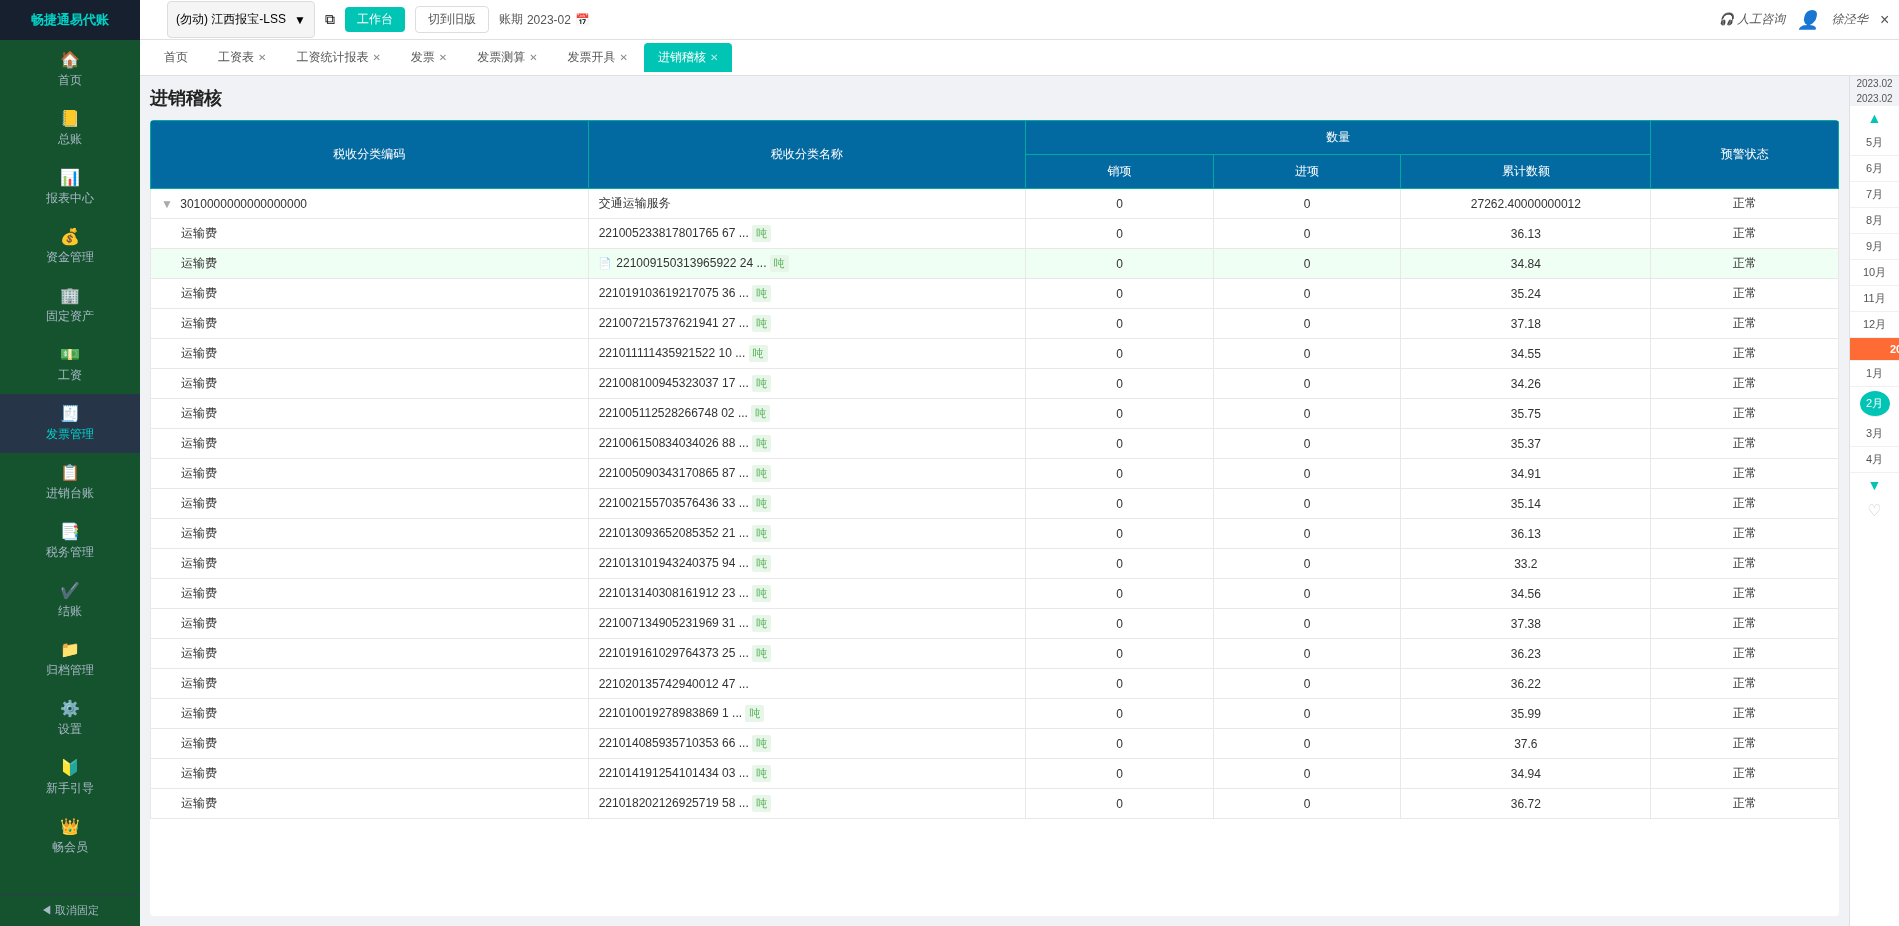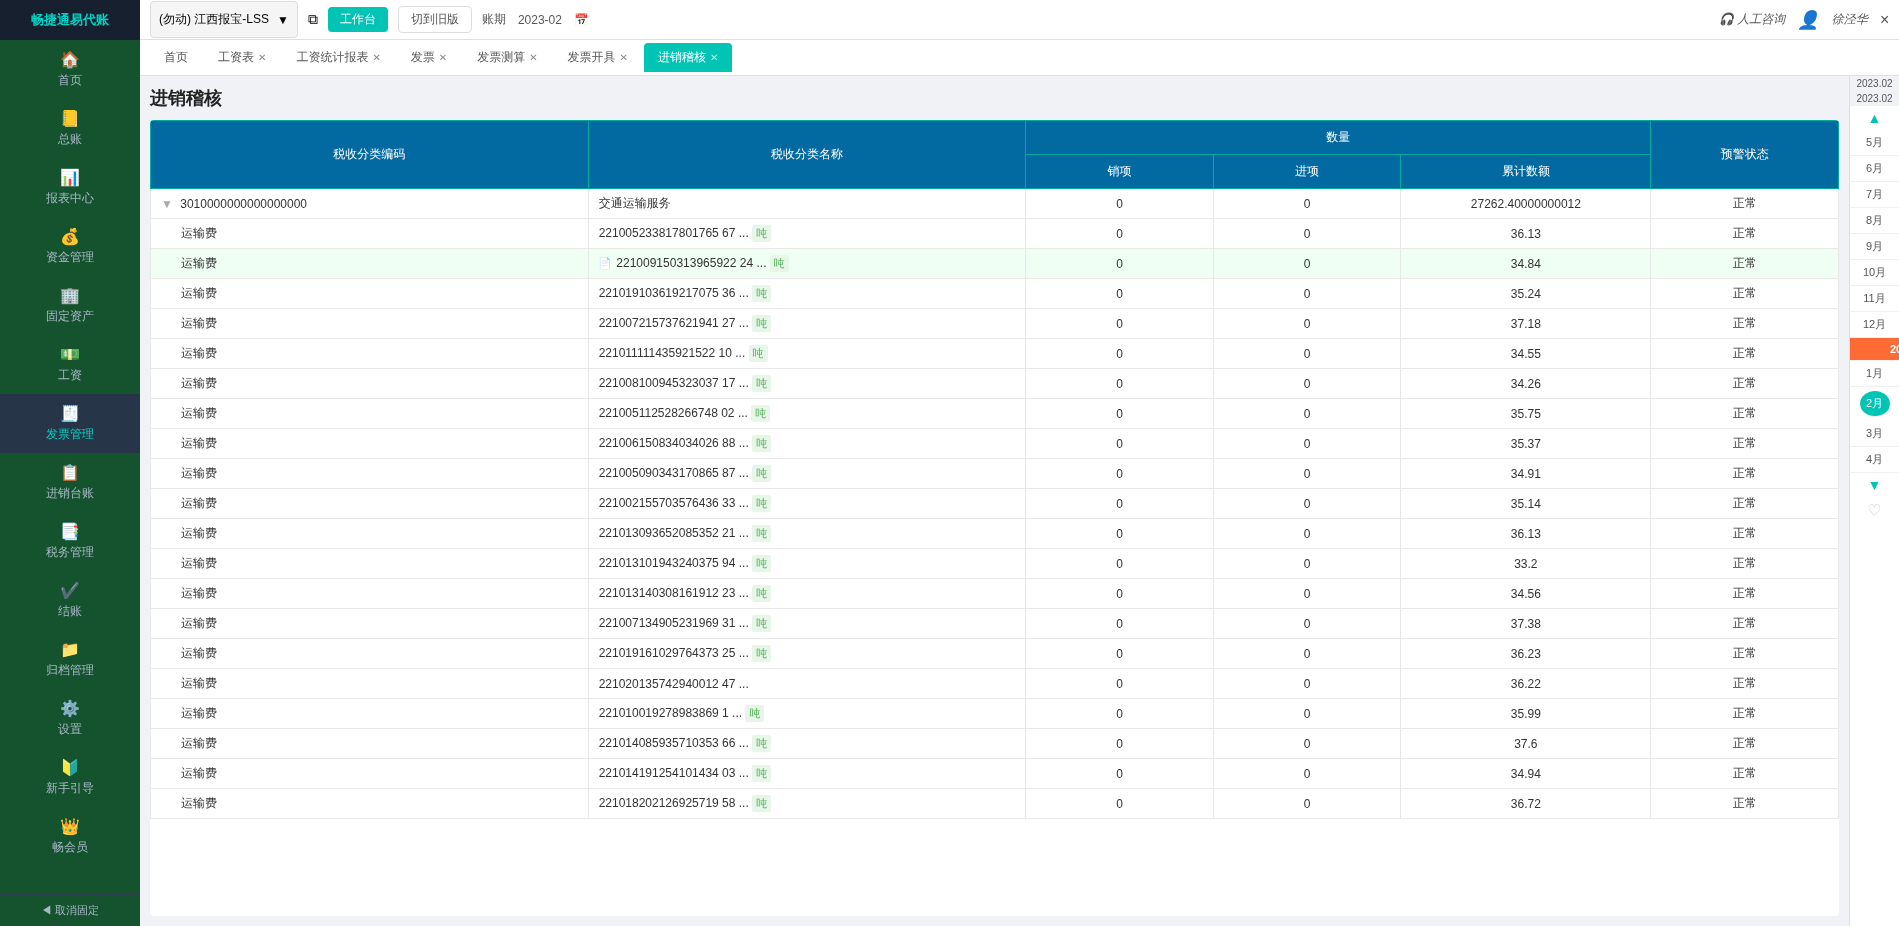--- a/index.html
+++ b/index.html
@@ -72,20 +72,21 @@
       display: flex;
       align-items: center;
       gap: 4px;
       background: #f5f5f5;
       border: 1px solid #ddd;
       border-radius: 4px;
       padding: 9px 8px;
       font-size: 12px;
       cursor: pointer;
       min-width: 140px;
+      margin-left: 17px;
     }
     .topbar-btn {
       background: #00c4b4;
       color: #fff;
       border: none;
       border-radius: 4px;
       padding: 4px 12px;
       cursor: pointer;
       font-size: 12px;
     }
@@ -94,21 +95,21 @@
       color: #555;
       border: 1px solid #ddd;
       border-radius: 4px;
       padding: 4px 12px;
       cursor: pointer;
       font-size: 12px;
     }
     .topbar-period {
       display: flex;
       align-items: center;
-      gap: 12px;
+      gap: 4px;
       font-size: 12px;
       color: #555;
     }
     .topbar-right {
       margin-left: auto;
       display: flex;
       align-items: center;
       gap: 12px;
       font-size: 12px;
       color: #555;

